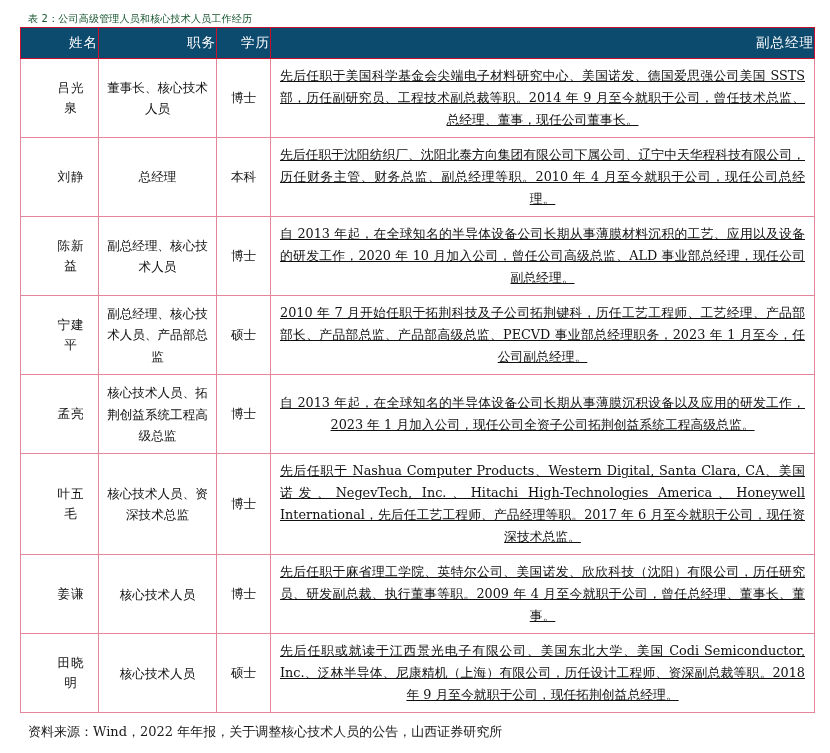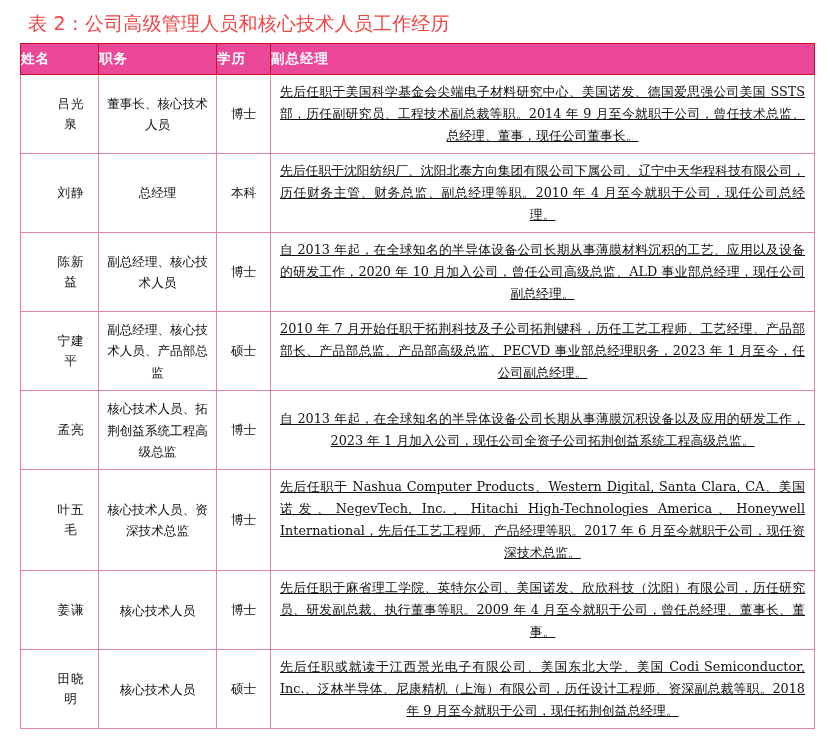--- a/index.html
+++ b/index.html
@@ -15,48 +15,48 @@
     overflow: hidden;
   }
   .page {
     position: relative;
     width: 830px;
     height: 753px;
     box-sizing: border-box;
     padding: 0 18px;
   }
   .table-caption {
-    font-size: 19px;
+    font-size: 10px;
     line-height: 1;
     font-weight: 400;
-    color: #ef4444;
-    padding: 14px 0 10px 10px;
+    color: #14532d;
+    padding: 14px 0 3px 10px;
     letter-spacing: 0.2px;
     white-space: nowrap;
   }
   table.exec-table {
     border-collapse: collapse;
     table-layout: fixed;
     width: 794px;
     margin-left: 2px;
     border: 1px solid #d94f6e;
   }
   table.exec-table col.c-name   { width: 78px; }
   table.exec-table col.c-pos    { width: 118px; }
   table.exec-table col.c-edu    { width: 54px; }
   table.exec-table col.c-exp    { width: 544px; }
 
   thead th {
-    background: #ec4899;
+    background: #0c4a6e;
     color: #ffffff;
     font-size: 13.5px;
-    font-weight: bold;
+    font-weight: normal;
     height: 30px;
     padding: 0;
-    text-align: left;
+    text-align: right;
     vertical-align: middle;
     border: 1px solid #c8102e;
     letter-spacing: 1px;
   }
   tbody td {
     border: 1px solid #e3869b;
     padding: 7px 7px;
     font-size: 12.6px;
     line-height: 1.62;
     vertical-align: middle;
@@ -156,14 +156,15 @@
       </tr>
       <tr>
         <td class="col-name">田晓明</td>
         <td class="col-pos">核心技术人员</td>
         <td class="col-edu">硕士</td>
         <td class="col-exp">先后任职或就读于江西景光电子有限公司、美国东北大学、美国 Codi Semiconductor, Inc.、泛林半导体、尼康精机（上海）有限公司，历任设计工程师、资深副总裁等职。2018 年 9 月至今就职于公司，现任拓荆创益总经理。</td>
       </tr>
     </tbody>
   </table>
 
+  <div class="source-note">资料来源：Wind，2022 年年报，关于调整核心技术人员的公告，山西证券研究所</div>
 
 </div>
 
 </body></html>

